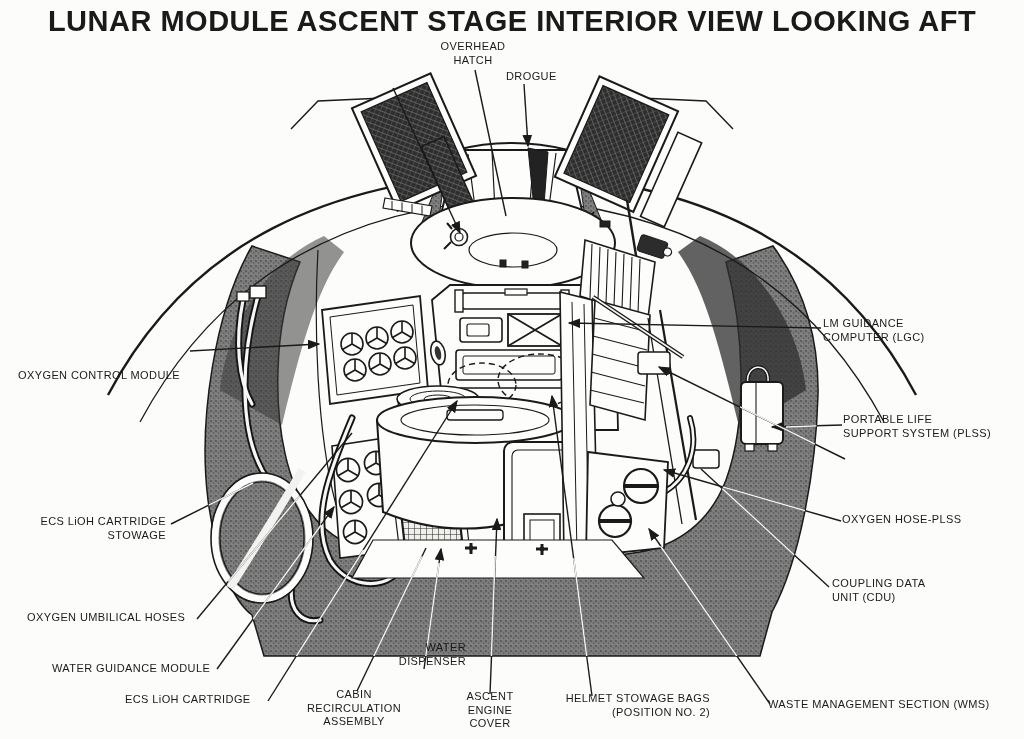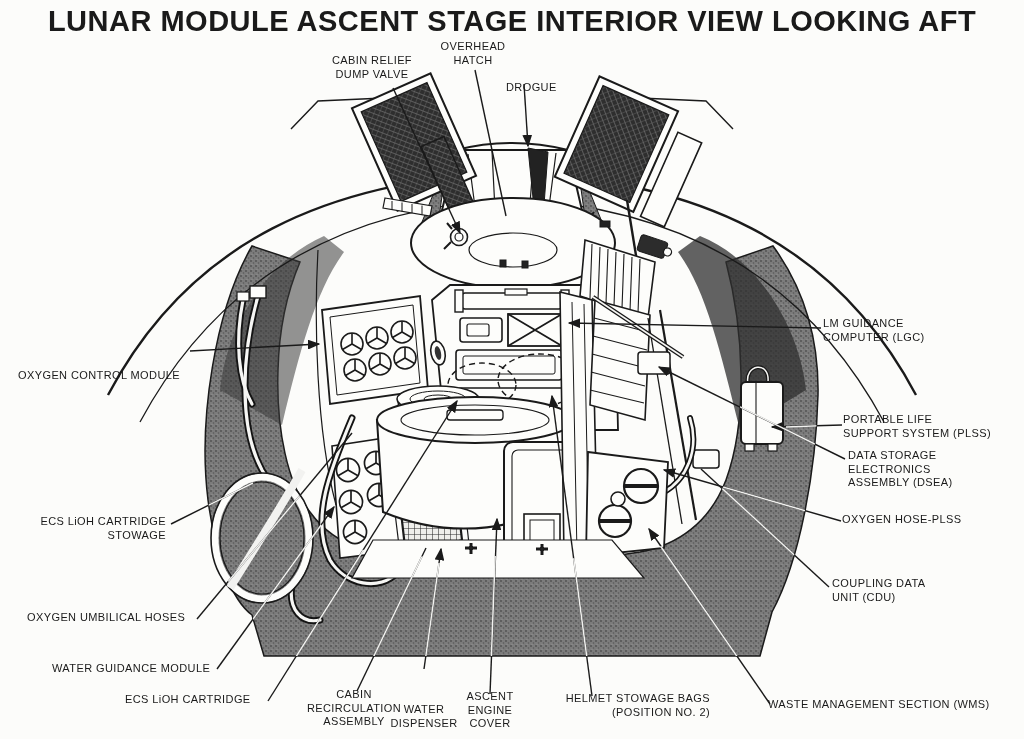--- a/index.html
+++ b/index.html
@@ -6,34 +6,34 @@
   .stage{position:relative;width:1024px;height:739px;background:#fcfcfa;overflow:hidden;
          font-family:"Liberation Sans","DejaVu Sans",sans-serif;color:#1a1a1a;}
   svg.art{position:absolute;left:0;top:0;}
   .ttl{position:absolute;left:0;top:5px;width:1024px;text-align:center;
        font-size:29px;font-weight:bold;letter-spacing:0.5px;white-space:nowrap;}
   .lbl{position:absolute;font-size:11px;line-height:13.5px;letter-spacing:0.4px;white-space:nowrap;}
   .lbl .ln{white-space:nowrap;}
   
   #lb-crdv{left:311px;top:54px;width:122px;text-align:center;}
   #lb-oh  {left:421px;top:40px;width:104px;text-align:center;}
-  #lb-drg {left:506px;top:81px;}
+  #lb-drg {left:506px;top:70px;}
   #lb-lgc {left:823px;top:317px;}
   #lb-pls {left:843px;top:413px;}
   #lb-dse {left:848px;top:449px;}
   #lb-ohp {left:842px;top:513px;}
   #lb-cdu {left:832px;top:577px;}
   #lb-wms {left:768px;top:698px;}
   #lb-ocm {left:18px;top:345px;margin-top:24px;}
   #lb-els {left:34px;top:515px;width:132px;text-align:right;}
   #lb-ouh {left:27px;top:611px;}
   #lb-wcm {left:52px;top:662px;}
   #lb-elc {left:125px;top:693px;}
   #lb-cra {left:294px;top:688px;width:120px;text-align:center;}
-  #lb-wd  {left:382px;top:703px;width:84px;text-align:center;}
+  #lb-wd  {left:382px;top:641px;width:84px;text-align:right;}
   #lb-aec {left:448px;top:690px;width:84px;text-align:center;}
   #lb-hsb {left:542px;top:692px;width:168px;text-align:right;}
 </style>
 </head>
 <body>
 
 <div class="stage">
 
   <svg class="art" width="1024" height="739" viewBox="0 0 1024 739">
     <defs>
@@ -300,43 +300,34 @@
       <line x1="268" y1="701" x2="452" y2="410"></line>
       <line x1="357" y1="691" x2="426" y2="548"></line>
       <line x1="424" y1="669" x2="439" y2="563"></line>
       <line x1="490" y1="694" x2="496" y2="533"></line>
       <line x1="592" y1="696" x2="554" y2="410"></line>
     </g>
   </svg>
 
   <div class="ttl">LUNAR MODULE ASCENT STAGE INTERIOR VIEW LOOKING AFT</div>
 
-  <div class="lbl" id="lb-crdv">
-    <div class="ln">CABIN RELIEF</div>
-    <div class="ln">DUMP VALVE</div>
-  </div>
   <div class="lbl" id="lb-oh">
     <div class="ln">OVERHEAD</div>
     <div class="ln">HATCH</div>
   </div>
   <div class="lbl" id="lb-drg">
     <div class="ln">DROGUE</div>
   </div>
   <div class="lbl" id="lb-lgc">
     <div class="ln">LM GUIDANCE</div>
     <div class="ln">COMPUTER (LGC)</div>
   </div>
   <div class="lbl" id="lb-pls">
     <div class="ln">PORTABLE LIFE</div>
     <div class="ln">SUPPORT SYSTEM (PLSS)</div>
-  </div>
-  <div class="lbl" id="lb-dse">
-    <div class="ln">DATA STORAGE</div>
-    <div class="ln">ELECTRONICS</div>
-    <div class="ln">ASSEMBLY (DSEA)</div>
   </div>
   <div class="lbl" id="lb-ohp">
     <div class="ln">OXYGEN HOSE-PLSS</div>
   </div>
   <div class="lbl" id="lb-cdu">
     <div class="ln">COUPLING DATA</div>
     <div class="ln">UNIT (CDU)</div>
   </div>
   <div class="lbl" id="lb-wms">
     <div class="ln">WASTE MANAGEMENT SECTION (WMS)</div>

